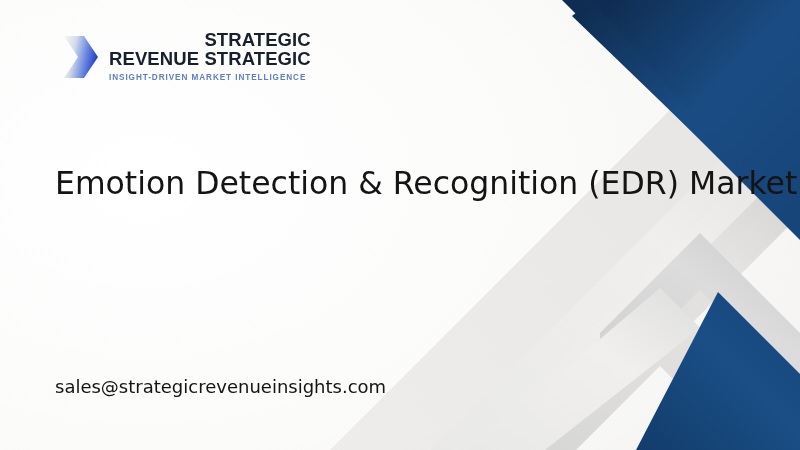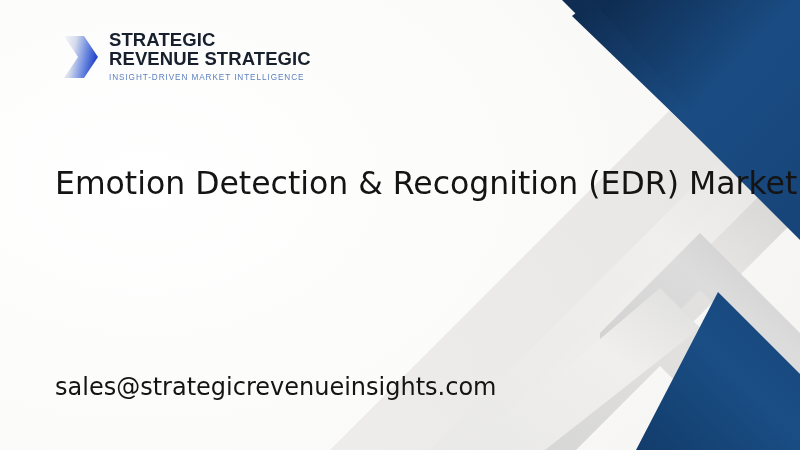--- a/index.html
+++ b/index.html
@@ -30,25 +30,26 @@
   #logo-mark { width:38px; height:46px; flex:none; display:block; }
   #logo-words { display:flex; flex-direction:column; }
   .wordmark {
     font-family:"Liberation Sans", sans-serif;
     font-weight:bold;
     font-size:18.5px;
     line-height:19px;
     letter-spacing:0.1px;
     color:#18202e;
     white-space:nowrap;
+    text-align:right;
   }
   .tagline {
     margin-top:5px;
     font-family:"Liberation Sans", sans-serif;
-    font-weight:normal;
+    font-weight:bold;
     font-size:8.2px;
     line-height:10px;
     letter-spacing:0.92px;
     color:#5b7fc0;
     white-space:nowrap;
   }
 
   
   #title {
     position:absolute;
@@ -62,21 +63,21 @@
     white-space:nowrap;
     z-index:6;
   }
 
   
   #email {
     position:absolute;
     left:55px; top:371px;
     font-family:"DejaVu Sans", sans-serif;
     font-weight:400;
-    font-size:24px;
+    font-size:18px;
     line-height:32px;
     color:#141414;
     white-space:nowrap;
     z-index:6;
   }
 </style>
 </head>
 <body>
 
 <div id="slide">

